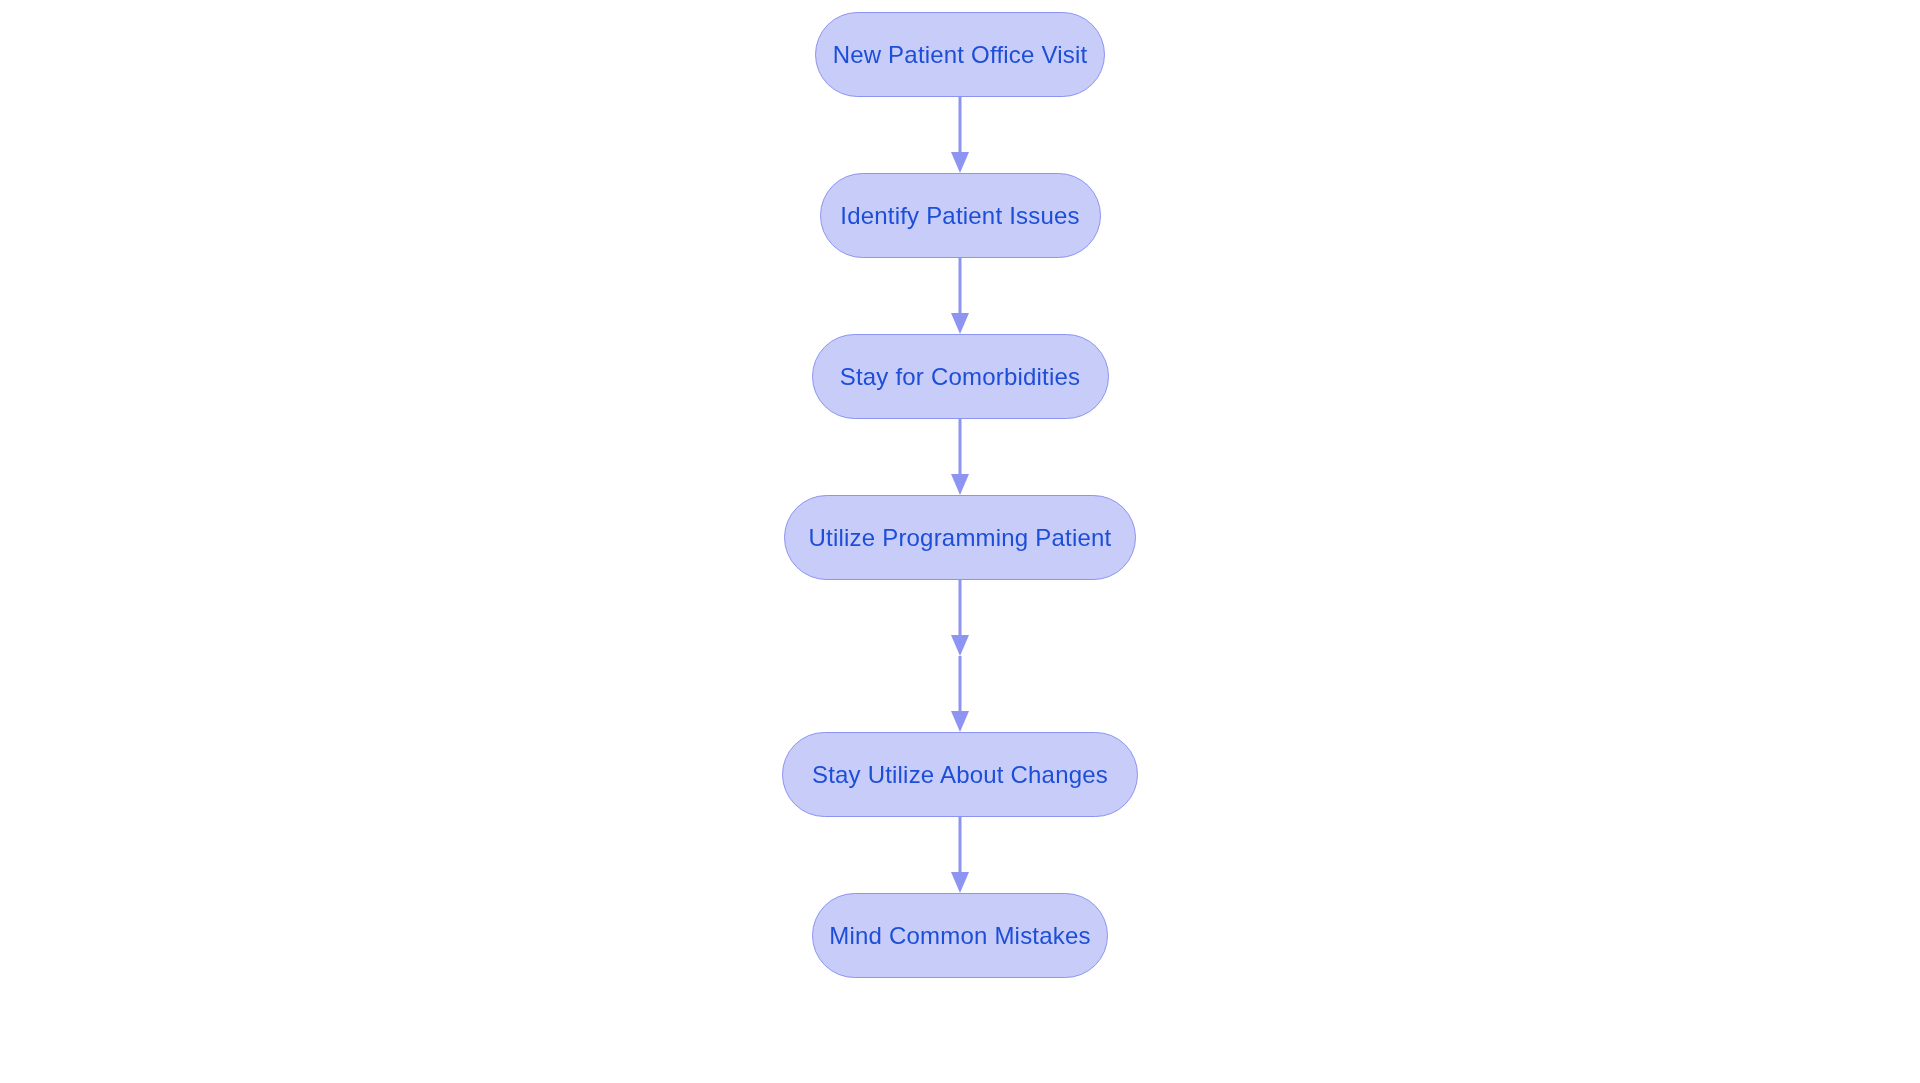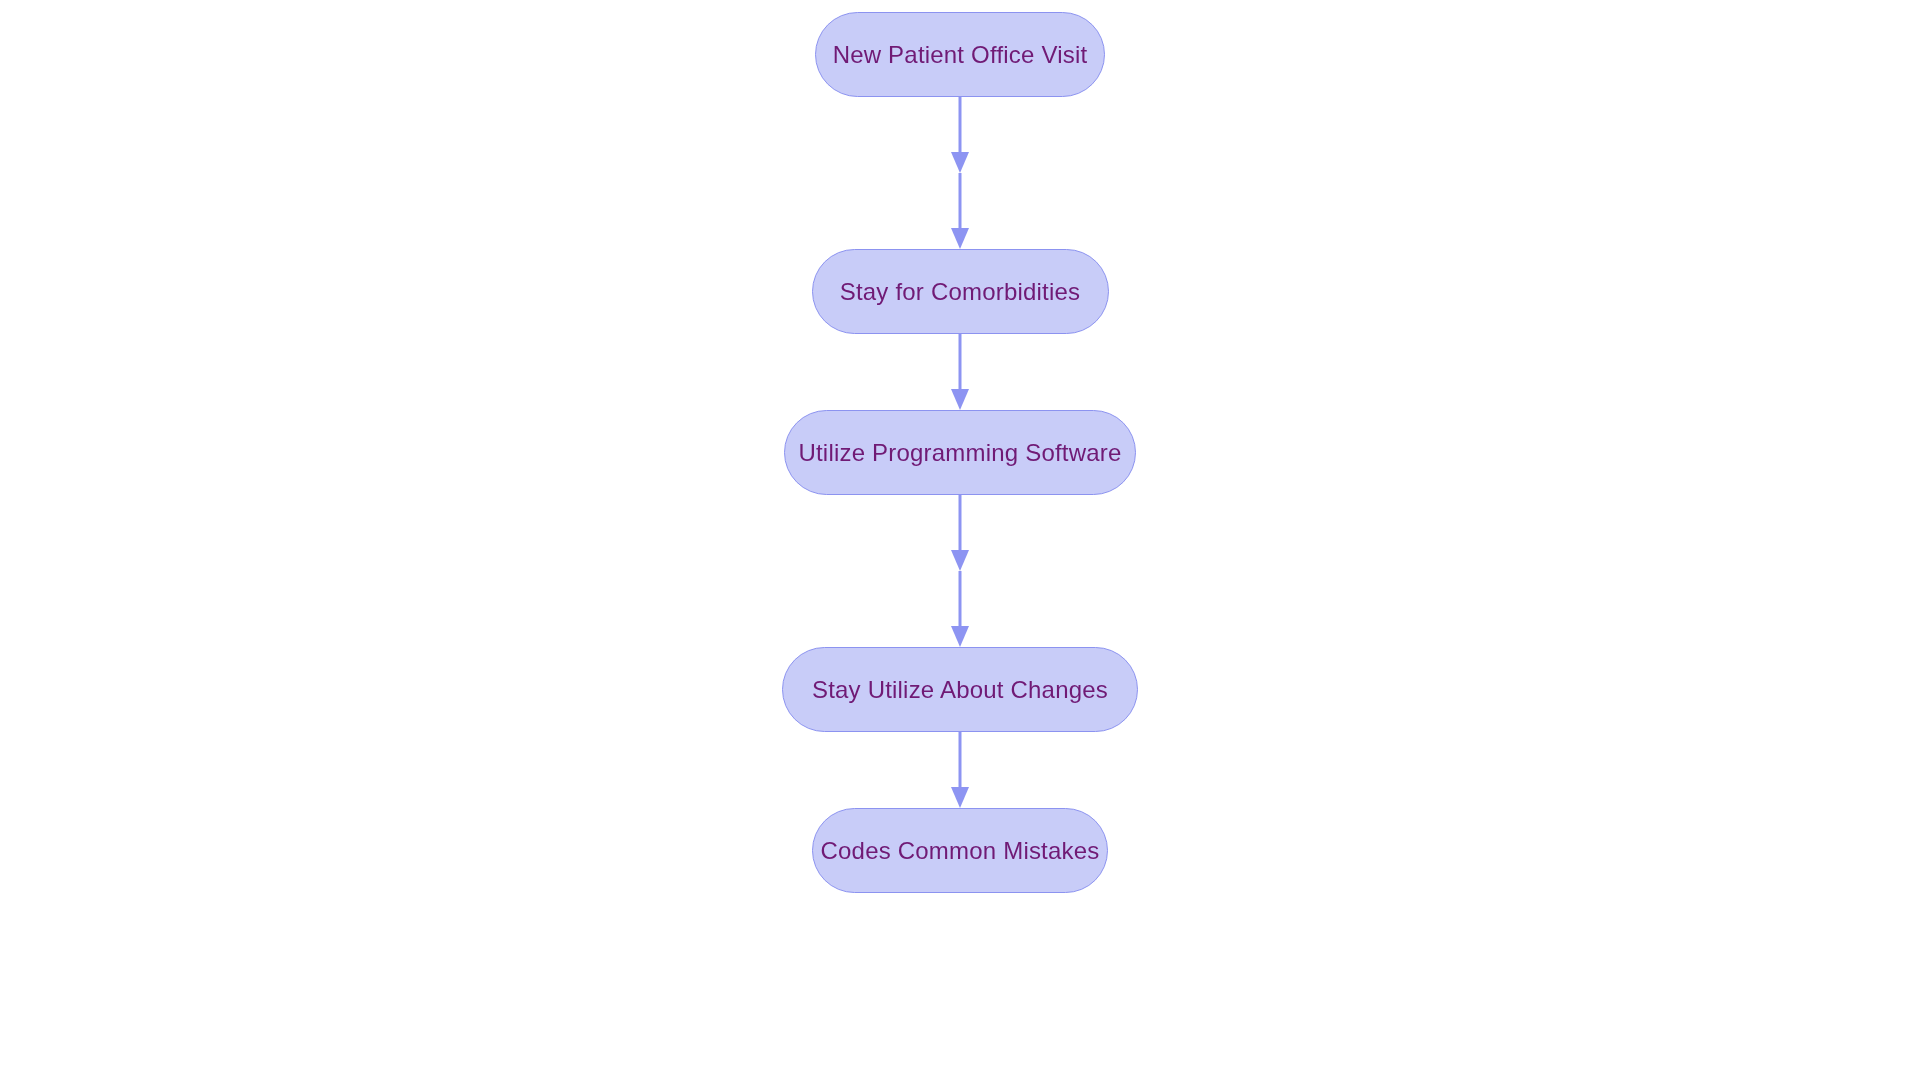--- a/index.html
+++ b/index.html
@@ -27,21 +27,21 @@
   .node {
     height: 85px;
     box-sizing: border-box;
     background: #c8ccf8;
     border: 1.5px solid #8c93f0;
     border-radius: 42.5px;
     display: flex;
     align-items: center;
     justify-content: center;
     text-align: center;
-    color: #701a75;
+    color: #1d4ed8;
     font-size: 24px;
     letter-spacing: 0.2px;
     flex: 0 0 auto;
   }
   .connector {
     height: 76px;
     width: 20px;
     display: flex;
     align-items: flex-start;
     justify-content: center;
@@ -61,41 +61,44 @@
       <span>New Patient Office Visit</span>
     </div>
 
     <div class="connector">
       <svg width="20" height="76" viewBox="0 0 20 76">
         <line x1="10" y1="0" x2="10" y2="57" stroke="#8d94f2" stroke-width="3"></line>
         <path d="M1,55 L19,55 L10,76 Z" fill="#8d94f2"></path>
       </svg>
     </div>
 
+    <div class="node" style="width:281px">
+      <span>Identify Patient Issues</span>
+    </div>
 
     <div class="connector">
       <svg width="20" height="76" viewBox="0 0 20 76">
         <line x1="10" y1="0" x2="10" y2="57" stroke="#8d94f2" stroke-width="3"></line>
         <path d="M1,55 L19,55 L10,76 Z" fill="#8d94f2"></path>
       </svg>
     </div>
 
     <div class="node" style="width:297px">
       <span>Stay for Comorbidities</span>
     </div>
 
     <div class="connector">
       <svg width="20" height="76" viewBox="0 0 20 76">
         <line x1="10" y1="0" x2="10" y2="57" stroke="#8d94f2" stroke-width="3"></line>
         <path d="M1,55 L19,55 L10,76 Z" fill="#8d94f2"></path>
       </svg>
     </div>
 
     <div class="node" style="width:352px">
-      <span>Utilize Programming Software</span>
+      <span>Utilize Programming Patient</span>
     </div>
 
     <div class="connector">
       <svg width="20" height="76" viewBox="0 0 20 76">
         <line x1="10" y1="0" x2="10" y2="57" stroke="#8d94f2" stroke-width="3"></line>
         <path d="M1,55 L19,55 L10,76 Z" fill="#8d94f2"></path>
       </svg>
     </div>
 
 
@@ -111,17 +114,17 @@
     </div>
 
     <div class="connector">
       <svg width="20" height="76" viewBox="0 0 20 76">
         <line x1="10" y1="0" x2="10" y2="57" stroke="#8d94f2" stroke-width="3"></line>
         <path d="M1,55 L19,55 L10,76 Z" fill="#8d94f2"></path>
       </svg>
     </div>
 
     <div class="node" style="width:296px">
-      <span>Codes Common Mistakes</span>
+      <span>Mind Common Mistakes</span>
     </div>
 
   </div>
 </div>
 
 </body></html>

